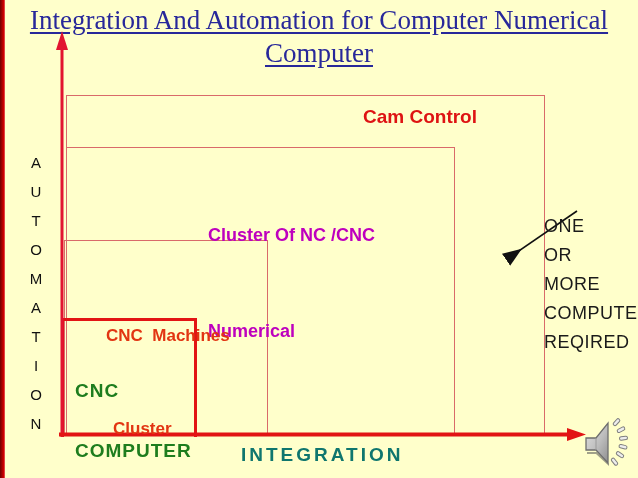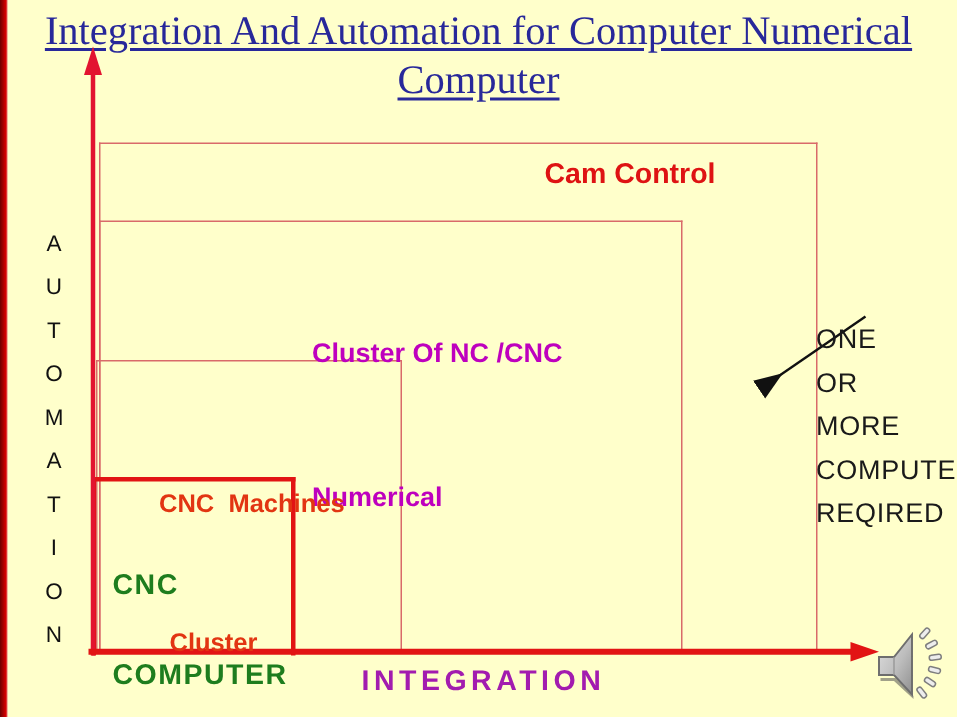--- a/index.html
+++ b/index.html
@@ -38,21 +38,21 @@
     position:absolute;left:544px;top:212px;
     font-size:18px;line-height:29px;color:#1A1A1A;letter-spacing:0.5px;
   }
   .automation{position:absolute;left:26px;top:148px;width:20px;}
   .automation div{
     height:29px;display:flex;align-items:center;justify-content:center;
     font-size:15px;color:#111;
   }
   .integration{
     position:absolute;left:241px;top:444px;
-    font-size:19px;font-weight:bold;color:#a21caf;letter-spacing:3px;
+    font-size:19px;font-weight:bold;color:#0f766e;letter-spacing:3px;
   }
   .speaker{position:absolute;left:576px;top:402px;}
 </style>
 </head>
 <body>
 
 <div class="slide">
 
   <div class="left-strip"></div>
 

